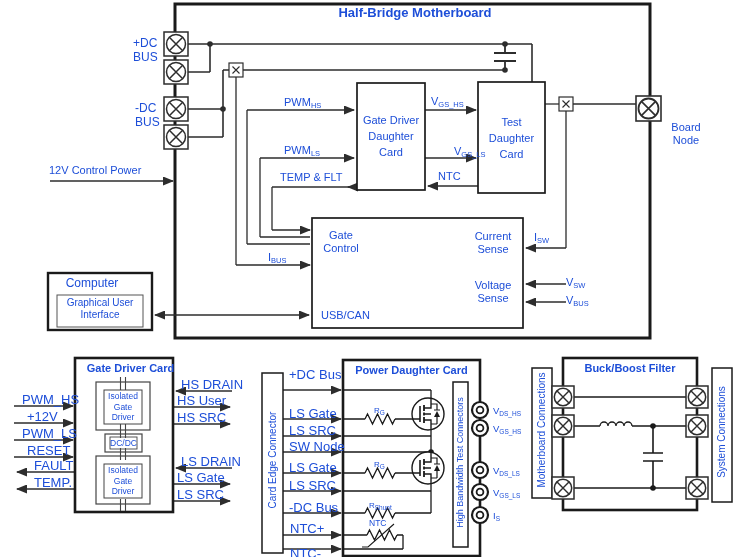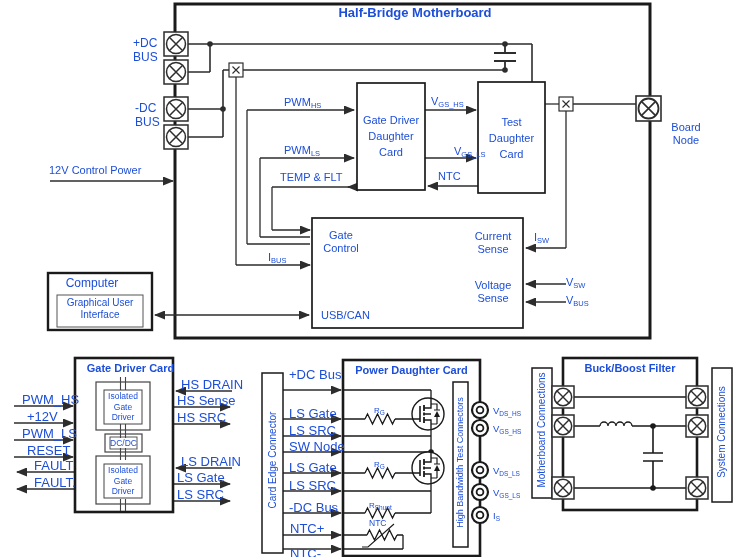--- a/index.html
+++ b/index.html
@@ -284,24 +284,24 @@
   <span>Isolated</span>
   <span>Gate</span>
   <span>Driver</span>
     </span>
 
 <span class="lab lab9" style="left:22px;top:394px">PWM_HS</span>
 <span class="lab lab9" style="left:27px;top:411px">+12V</span>
 <span class="lab lab9" style="left:22px;top:428px">PWM_LS</span>
 <span class="lab lab9" style="left:27px;top:445px">RESET</span>
 <span class="lab lab9" style="left:34px;top:460px">FAULT</span>
-<span class="lab lab9" style="left:34px;top:477px">FAULT.</span>
+<span class="lab lab9" style="left:34px;top:477px">TEMP.</span>
 
 <span class="lab lab9" style="left:181px;top:379px">HS DRAIN</span>
-<span class="lab lab9" style="left:177px;top:395px">HS Sense</span>
+<span class="lab lab9" style="left:177px;top:395px">HS User</span>
 <span class="lab lab9" style="left:177px;top:412px">HS SRC</span>
 <span class="lab lab9" style="left:181px;top:456px">LS DRAIN</span>
 <span class="lab lab9" style="left:177px;top:472px">LS Gate</span>
 <span class="lab lab9" style="left:177px;top:489px">LS SRC</span>
 
 <span class="lab bold ctr" style="left:343px;top:364px;width:137px">Power Daughter Card</span>
 <span class="lab lab10 rot" style="left:183px;top:454px;width:180px">Card Edge Connector</span>
 <span class="lab rot" style="left:378px;top:456px;width:165px;font-size:9px">High Bandwidth Test Connectors</span>
 
 <span class="lab lab9" style="left:289px;top:369px">+DC Bus</span>

